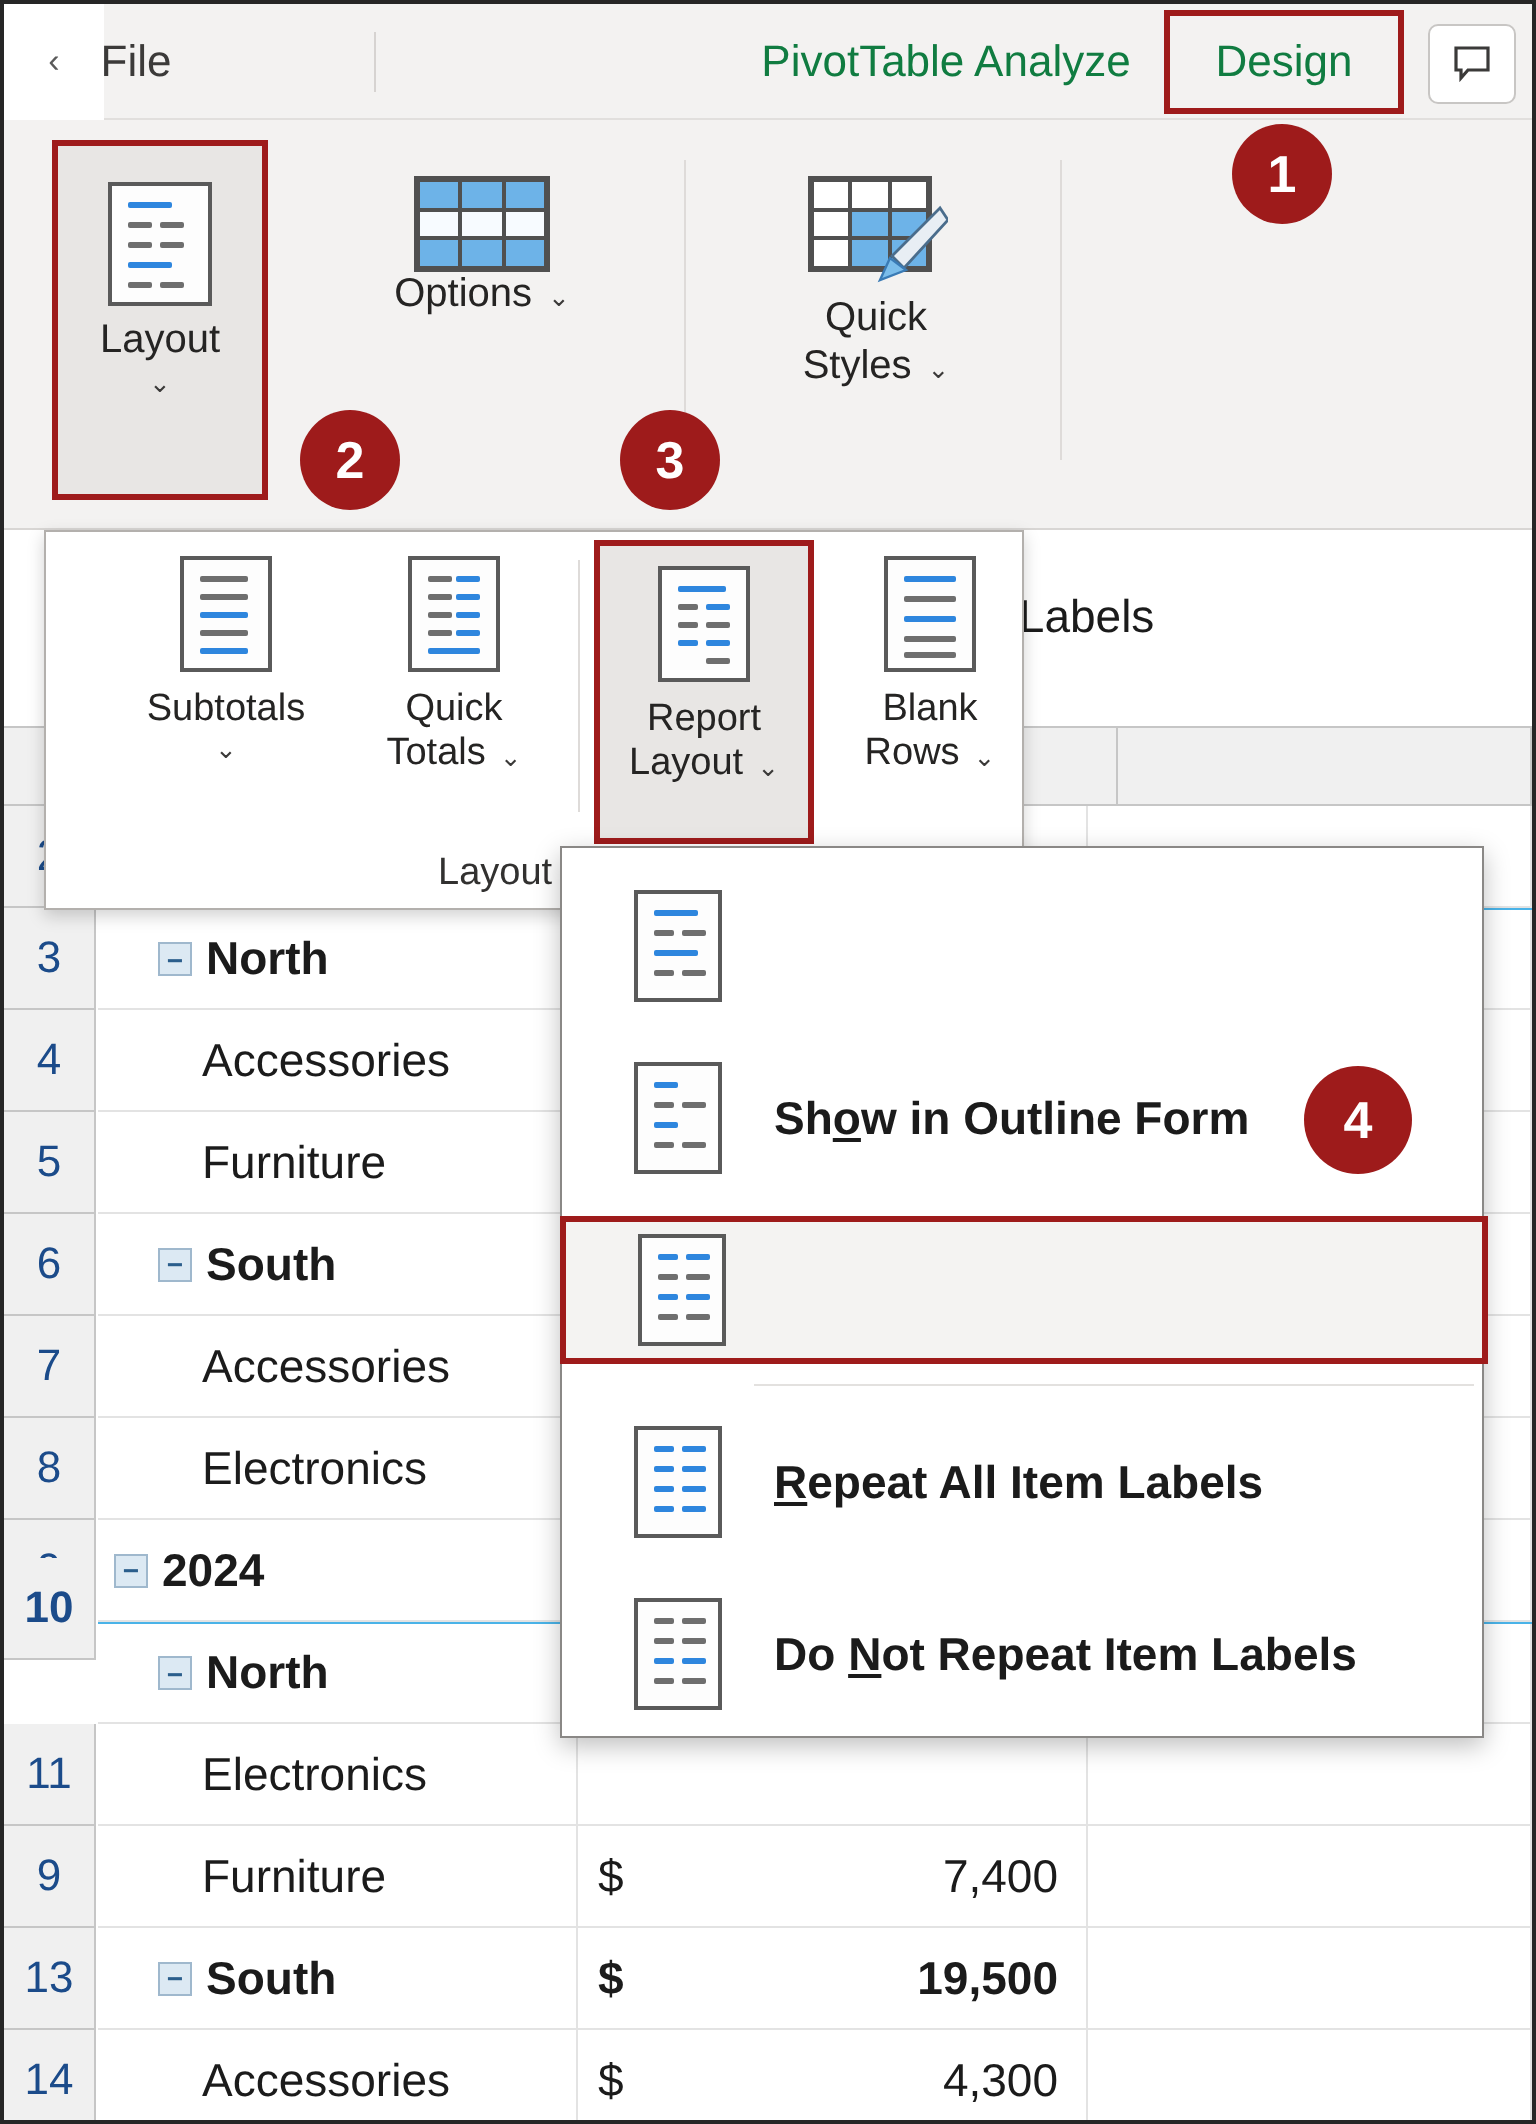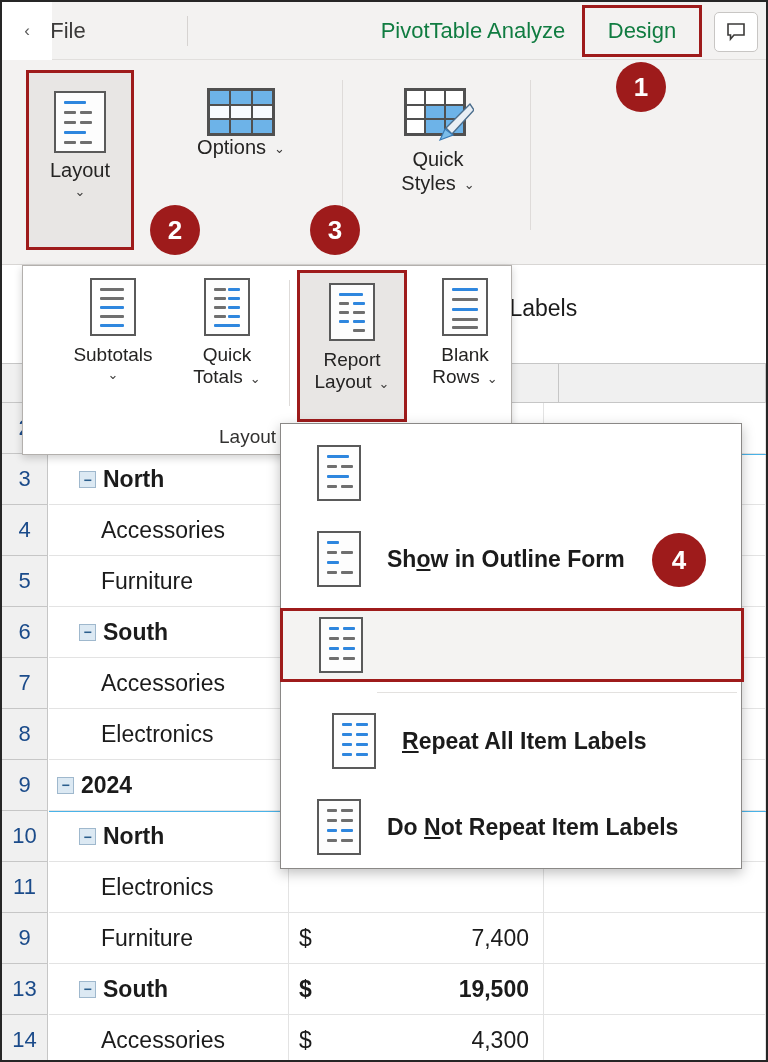--- a/index.html
+++ b/index.html
@@ -408,21 +408,21 @@
           <div class="cellA bold">
             <span class="expander">−</span>
             <span>2024</span>
           </div>
           <div class="cellB bold">
             <span class="cur"></span>
             <span class="amt"></span>
           </div>
           <div class="cellC"></div>
         </div>
-        <div class="rowhdr" style="top: 546px; height: 51px;">
+        <div class="rowhdr" style="top: 514px; height: 51px; font-weight: bold;">
           <span>10</span>
         </div>
         <div class="gridrow row-topline" style="top: 546px; height: 51px;">
           <div class="cellA bold indent1">
             <span class="expander">−</span>
             <span>North</span>
           </div>
           <div class="cellB bold">
             <span class="cur"></span>
             <span class="amt"></span>
@@ -586,21 +586,21 @@
             <i class="ln-b" style="left: 8px; top: 8px; width: 10px;"></i>
             <i class="ln-b" style="left: 22px; top: 8px; width: 12px;"></i>
             <i class="ln-g" style="left: 8px; top: 18px; width: 10px;"></i>
             <i class="ln-g" style="left: 22px; top: 18px; width: 12px;"></i>
             <i class="ln-b" style="left: 8px; top: 28px; width: 10px;"></i>
             <i class="ln-b" style="left: 22px; top: 28px; width: 12px;"></i>
             <i class="ln-g" style="left: 8px; top: 38px; width: 10px;"></i>
             <i class="ln-g" style="left: 22px; top: 38px; width: 12px;"></i>
           </div>
         </div>
-        <div class="mi" style="top: 280px; padding-left: 15px;">
+        <div class="mi" style="top: 280px;">
           <div class="docicon mi-ico" style="width: 44px; height: 56px;">
             <i class="ln-b" style="left: 8px; top: 8px; width: 10px;"></i>
             <i class="ln-b" style="left: 22px; top: 8px; width: 12px;"></i>
             <i class="ln-b" style="left: 8px; top: 18px; width: 10px;"></i>
             <i class="ln-b" style="left: 22px; top: 18px; width: 12px;"></i>
             <i class="ln-b" style="left: 8px; top: 28px; width: 10px;"></i>
             <i class="ln-b" style="left: 22px; top: 28px; width: 12px;"></i>
             <i class="ln-b" style="left: 8px; top: 38px; width: 10px;"></i>
             <i class="ln-b" style="left: 22px; top: 38px; width: 12px;"></i>
           </div>

